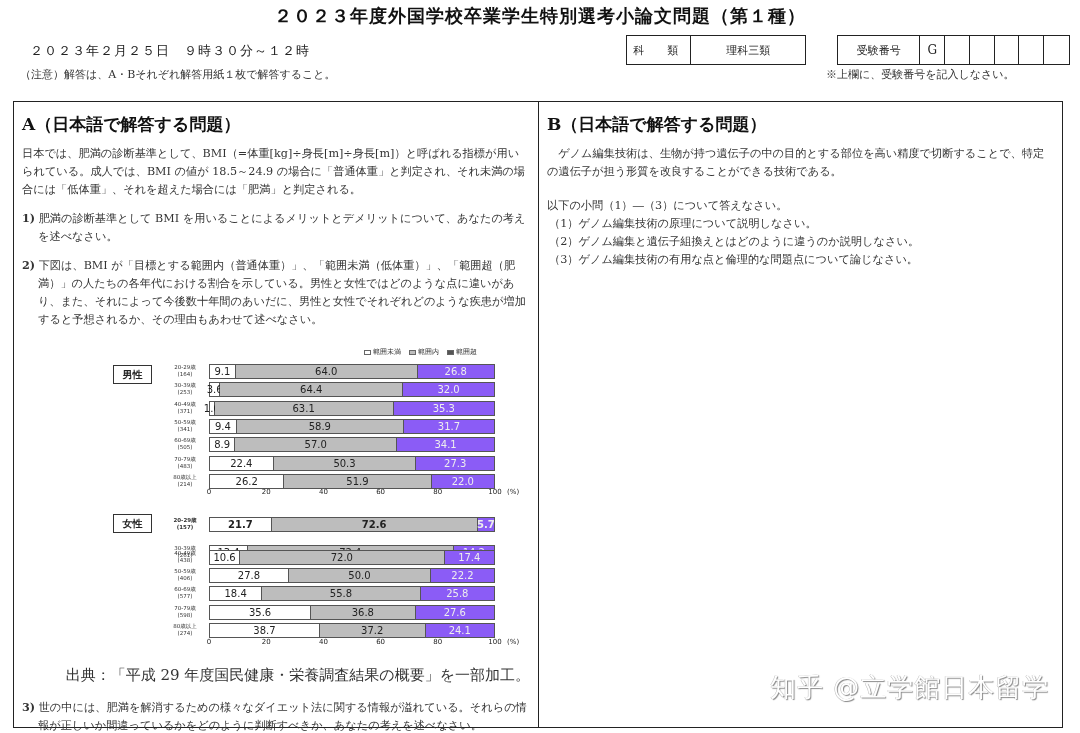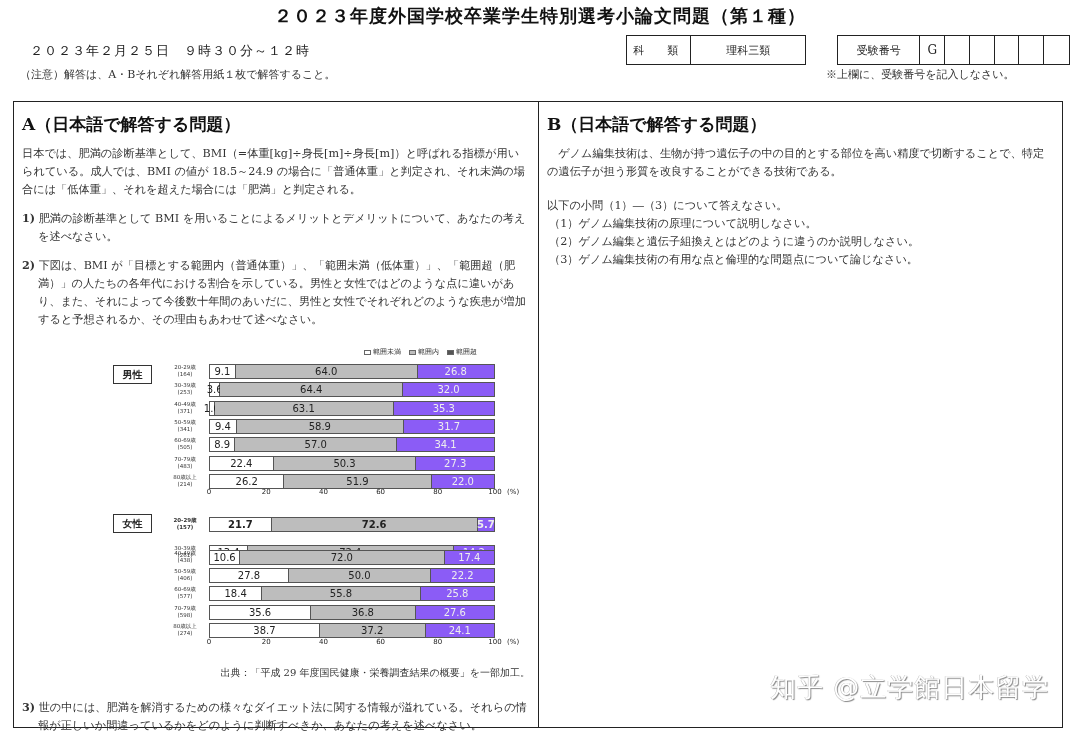--- a/index.html
+++ b/index.html
@@ -44,21 +44,21 @@
   .row .lbl { position: absolute; left: 0; width: 42px; text-align: center; font-size: 5.5px; line-height: 7px; color: #333; font-family: "DejaVu Sans", sans-serif; top: 0; }
   .row .bar { position: absolute; left: 45px; width: 286px; height: 15px; display: flex; border: 0.5px solid #555; }
   .seg { height: 100%; display: flex; align-items: center; justify-content: center; font-size: 10px; font-family: "DejaVu Sans", sans-serif; overflow: visible; white-space: nowrap; }
   .seg.under { background: #fff; color: #222; border-right: 0.5px solid #555; }
   .seg.within { background: #bdbdbd; color: #222; border-right: 0.5px solid #555; }
   .seg.over { background: #8b5cf6; color: #eee; }
   .axis { position: absolute; left: 195px; width: 330px; height: 12px; font-size: 7px; font-family: "DejaVu Sans", sans-serif; color: #222; }
   .axis span { position: absolute; transform: translateX(-50%); }
   .axis .unit { transform: none; }
 
-  .source { position: absolute; right: 8px; top: 564px; font-size: 10px; color: #333; }
+  .source { position: absolute; right: 8px; top: 564px; font-size: 15px; color: #333; }
   .q3 { position: absolute; left: 8px; top: 586px; width: 510px; }
 
   .watermark { position: absolute; left: 730px; top: 670px; font-size: 26px; color: #fff; text-shadow: 1px 1px 1px #888, -0.5px -0.5px 0 #bbb; font-family: "DejaVu Sans", sans-serif; letter-spacing: 1px; margin-left: 40px; }
 </style>
 </head>
 <body>
 
 <div class="title">２０２３年度外国学校卒業学生特別選考小論文問題（第１種）</div>
 <div class="date">２０２３年２月２５日　９時３０分～１２時</div>
 <div class="note">（注意）解答は、A・Bそれぞれ解答用紙１枚で解答すること。</div>

